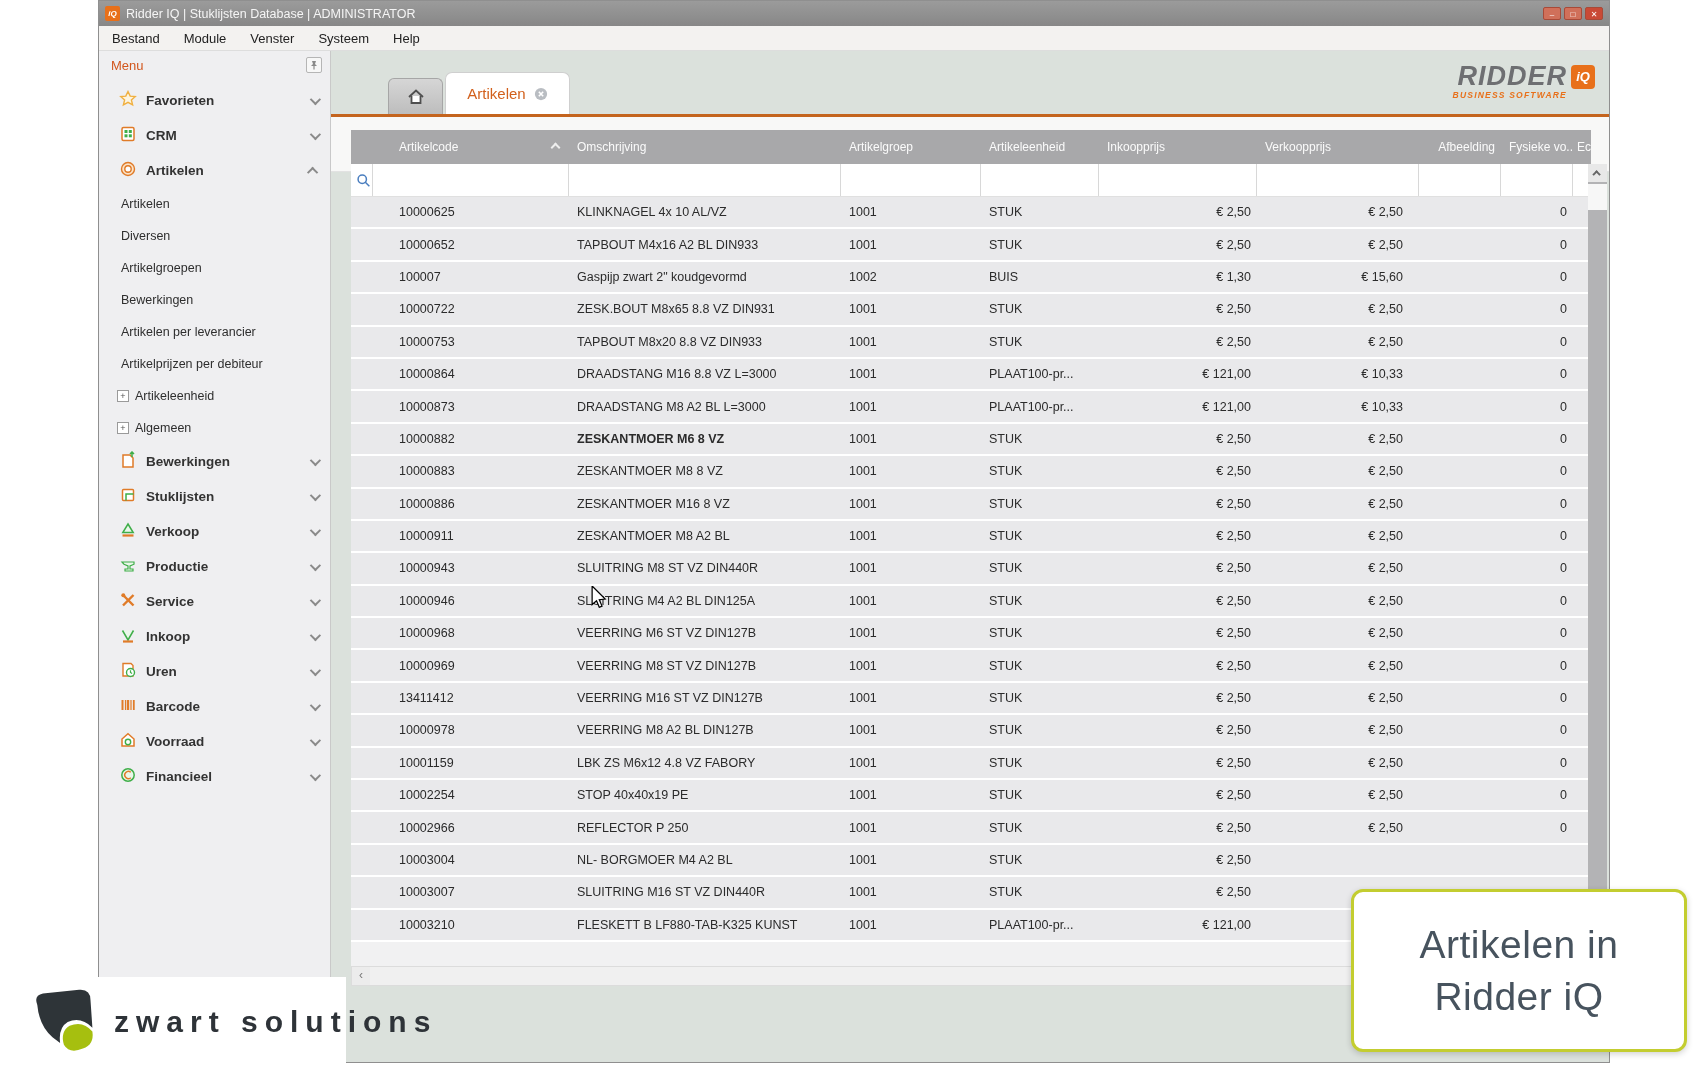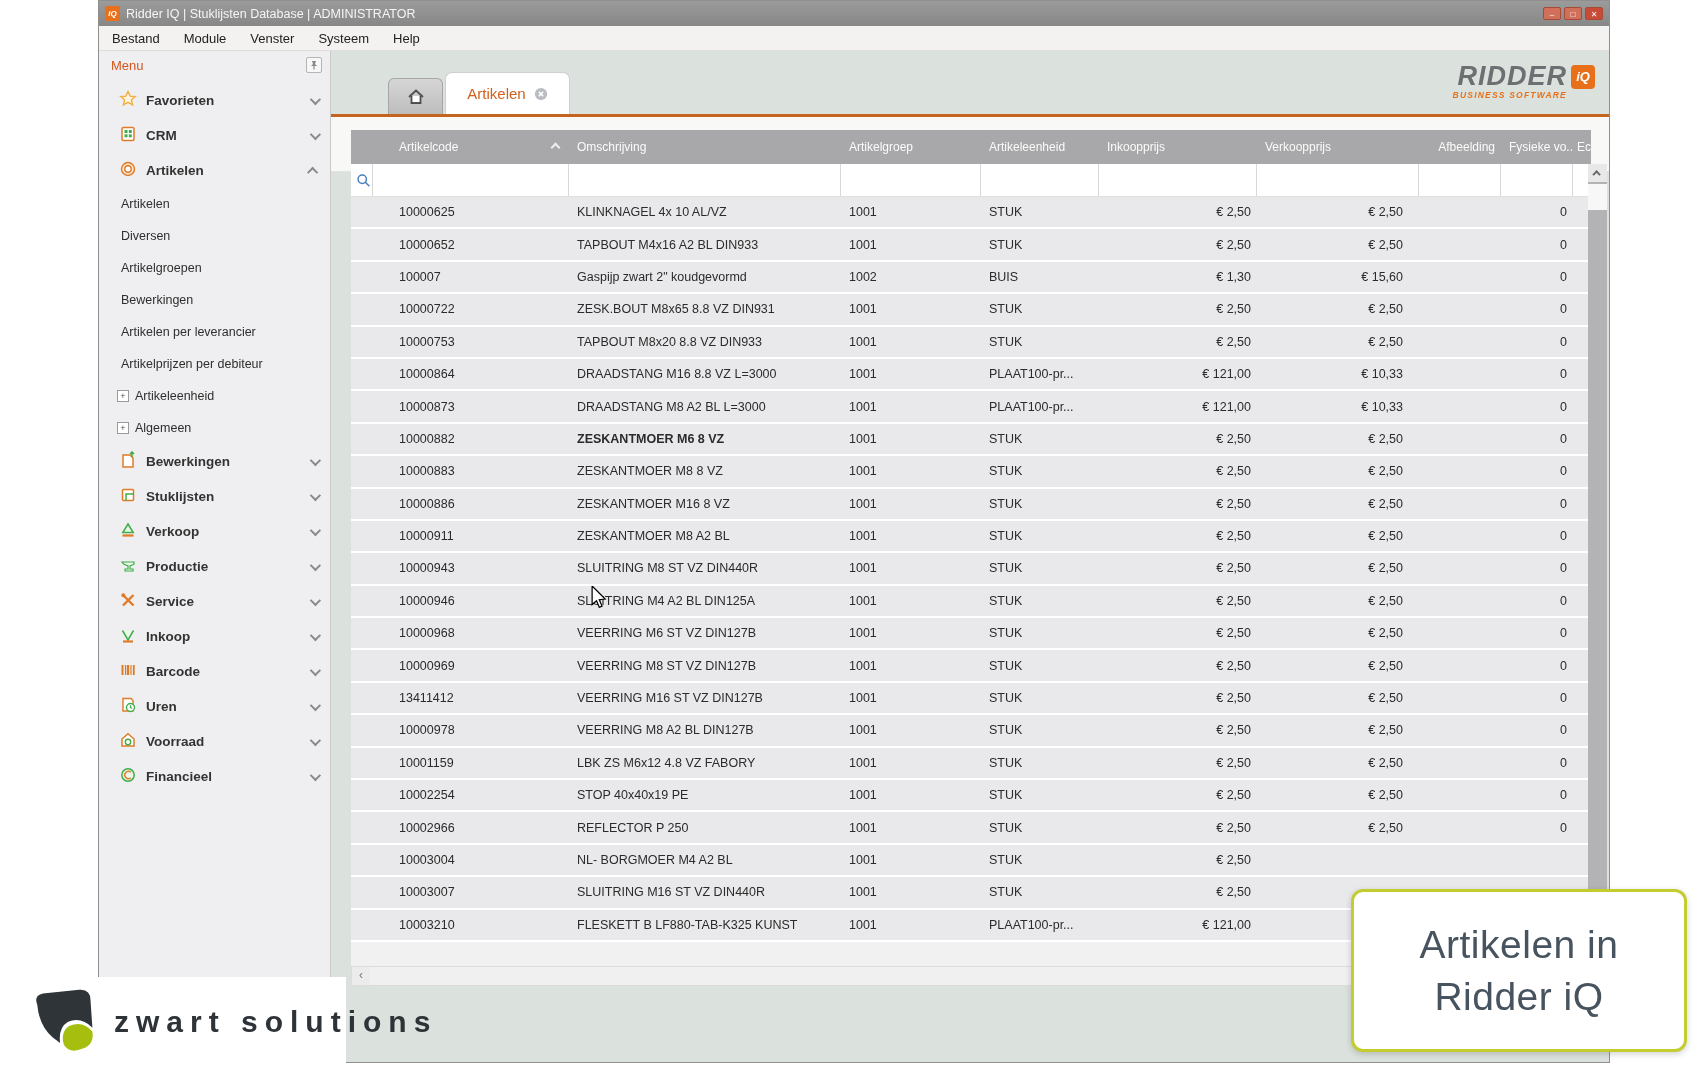--- a/index.html
+++ b/index.html
@@ -244,36 +244,36 @@
           <div class="nav-group">
             <span><svg width="18" height="18" viewBox="0 0 18 18">
                 <path d="M3.5 4.5L9 14l5.5-9.5" fill="#eaf7ea" stroke="#3fae49" stroke-width="1.5"></path>
                 <path d="M4 15.5h10" stroke="#e07b28" stroke-width="2.2"></path>
               </svg></span>
             <span>Inkoop</span>
             <span class="chev down"></span>
           </div>
           <div class="nav-group">
             <span><svg width="18" height="18" viewBox="0 0 18 18">
+                <path d="M4 2.5h8l2 2V15H4z" fill="#fff" stroke="#e07b28" stroke-width="1.4"></path>
+                <circle cx="11.5" cy="11.5" r="4" fill="#fff" stroke="#3fae49" stroke-width="1.4"></circle>
+                <path d="M11.5 9.3v2.2l1.6 1" stroke="#3fae49" stroke-width="1.2" fill="none"></path>
+              </svg></span>
+            <span>Uren</span>
+            <span class="chev down"></span>
+          </div>
+          <div class="nav-group">
+            <span><svg width="18" height="18" viewBox="0 0 18 18">
                 <path d="M3.5 4v10" stroke="#e07b28" stroke-width="2"></path>
                 <path d="M6.5 4v10" stroke="#e07b28" stroke-width="1.2"></path>
                 <path d="M9 4v10" stroke="#e07b28" stroke-width="2.4"></path>
                 <path d="M12 4v10" stroke="#e07b28" stroke-width="1.2"></path>
                 <path d="M14.8 4v10" stroke="#e07b28" stroke-width="1.8"></path>
               </svg></span>
             <span>Barcode</span>
-            <span class="chev down"></span>
-          </div>
-          <div class="nav-group">
-            <span><svg width="18" height="18" viewBox="0 0 18 18">
-                <path d="M4 2.5h8l2 2V15H4z" fill="#fff" stroke="#e07b28" stroke-width="1.4"></path>
-                <circle cx="11.5" cy="11.5" r="4" fill="#fff" stroke="#3fae49" stroke-width="1.4"></circle>
-                <path d="M11.5 9.3v2.2l1.6 1" stroke="#3fae49" stroke-width="1.2" fill="none"></path>
-              </svg></span>
-            <span>Uren</span>
             <span class="chev down"></span>
           </div>
           <div class="nav-group">
             <span><svg width="18" height="18" viewBox="0 0 18 18">
                 <path d="M3 8l6-5.2L15 8v7H3z" fill="#fff" stroke="#e07b28" stroke-width="1.5"></path>
                 <circle cx="9" cy="11" r="2.7" fill="none" stroke="#3fae49" stroke-width="1.4"></circle>
               </svg></span>
             <span>Voorraad</span>
             <span class="chev down"></span>
           </div>

